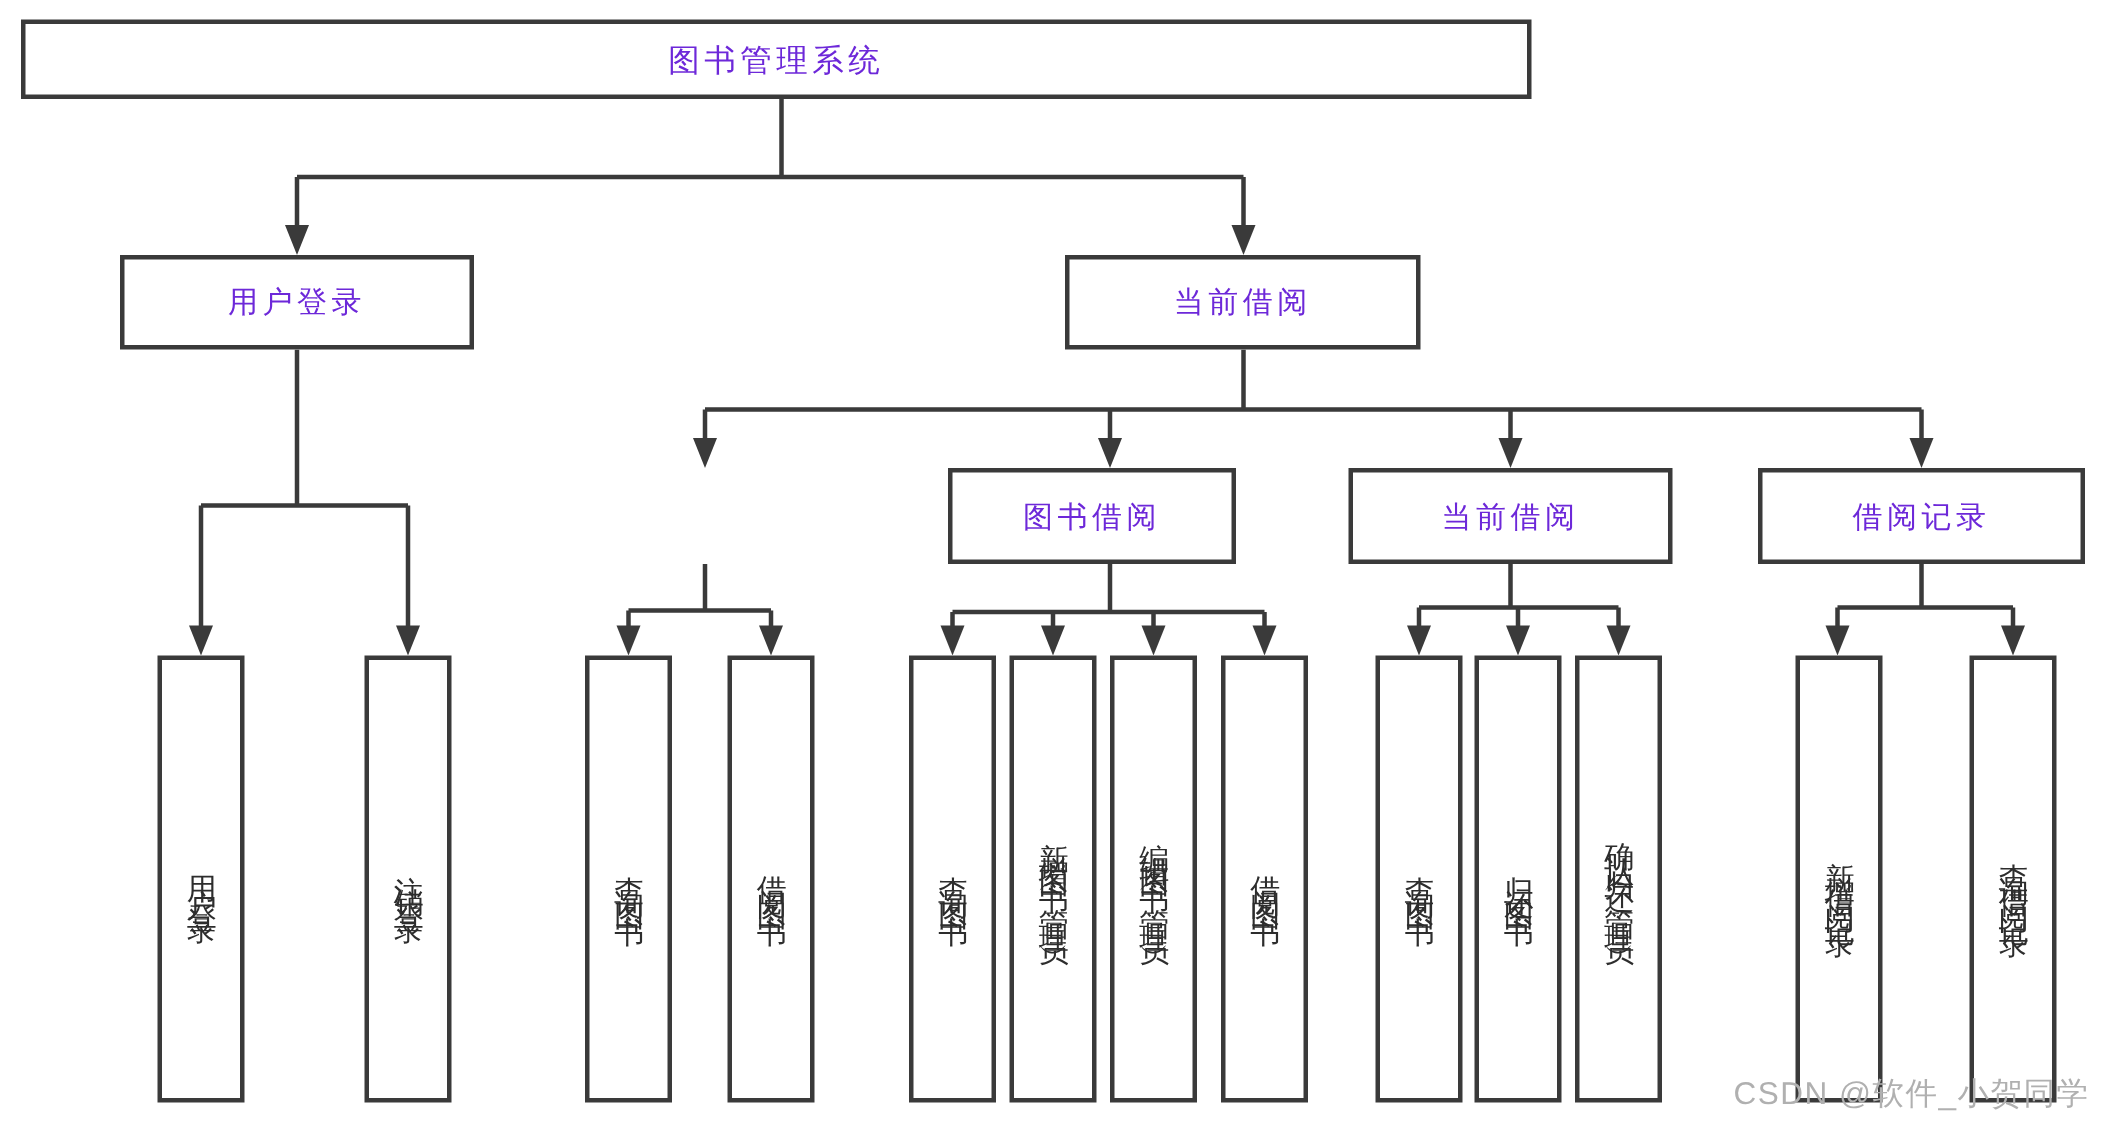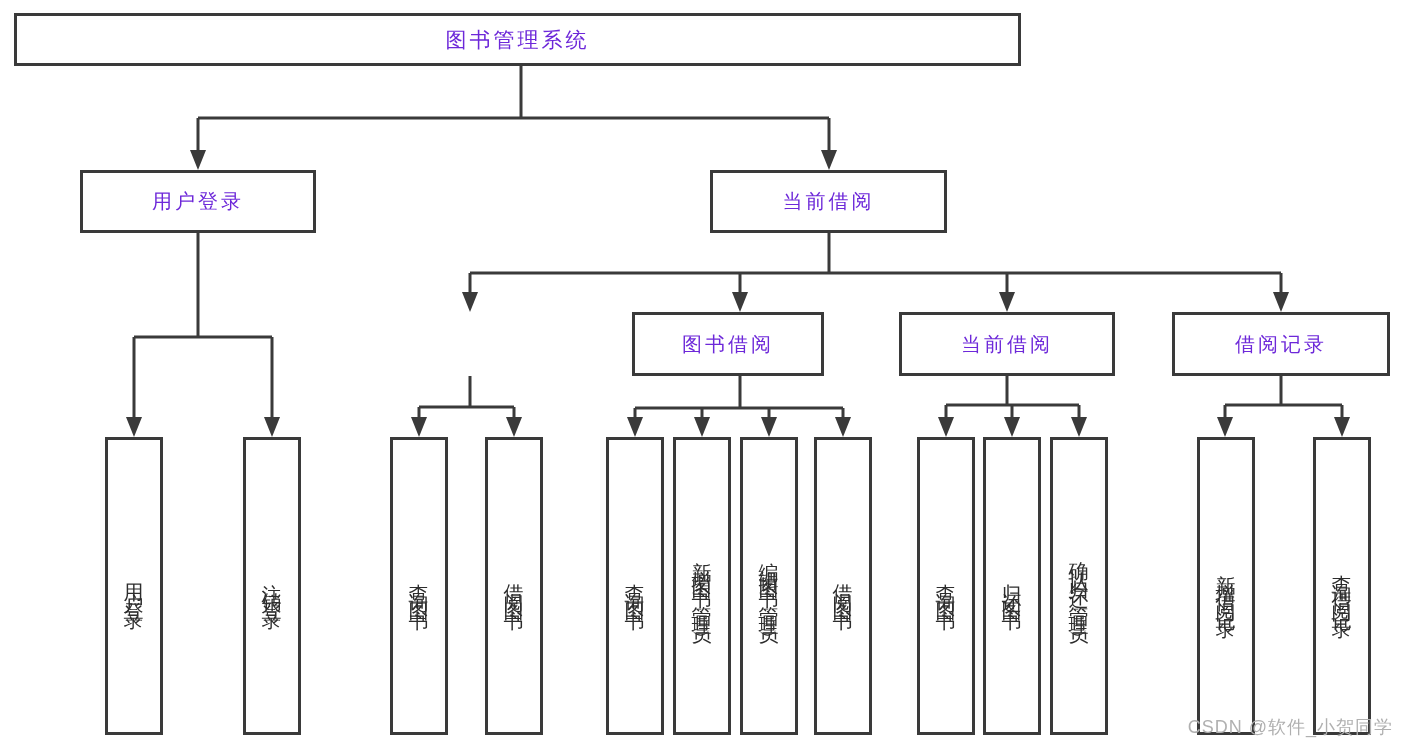--- a/index.html
+++ b/index.html
@@ -55,21 +55,21 @@
   #v-s1-2{left:740px;}
   #v-s1-3{left:814px;}
   #v-s2-0{left:917px;}
   #v-s2-1{left:983px;}
   #v-s2-2{left:1050px;}
   #v-s3-0{left:1197px;}
   #v-s3-1{left:1313px;}
   #watermark{
     position:absolute;
     right:12px;top:715px;
-    font-size:18px;
+    font-size:21px;
     color:#b0b0b0;
     letter-spacing:1px;
     z-index:2;white-space:nowrap;
   }
 </style>
 </head>
 <body>
 
 <div id="canvas">
 

